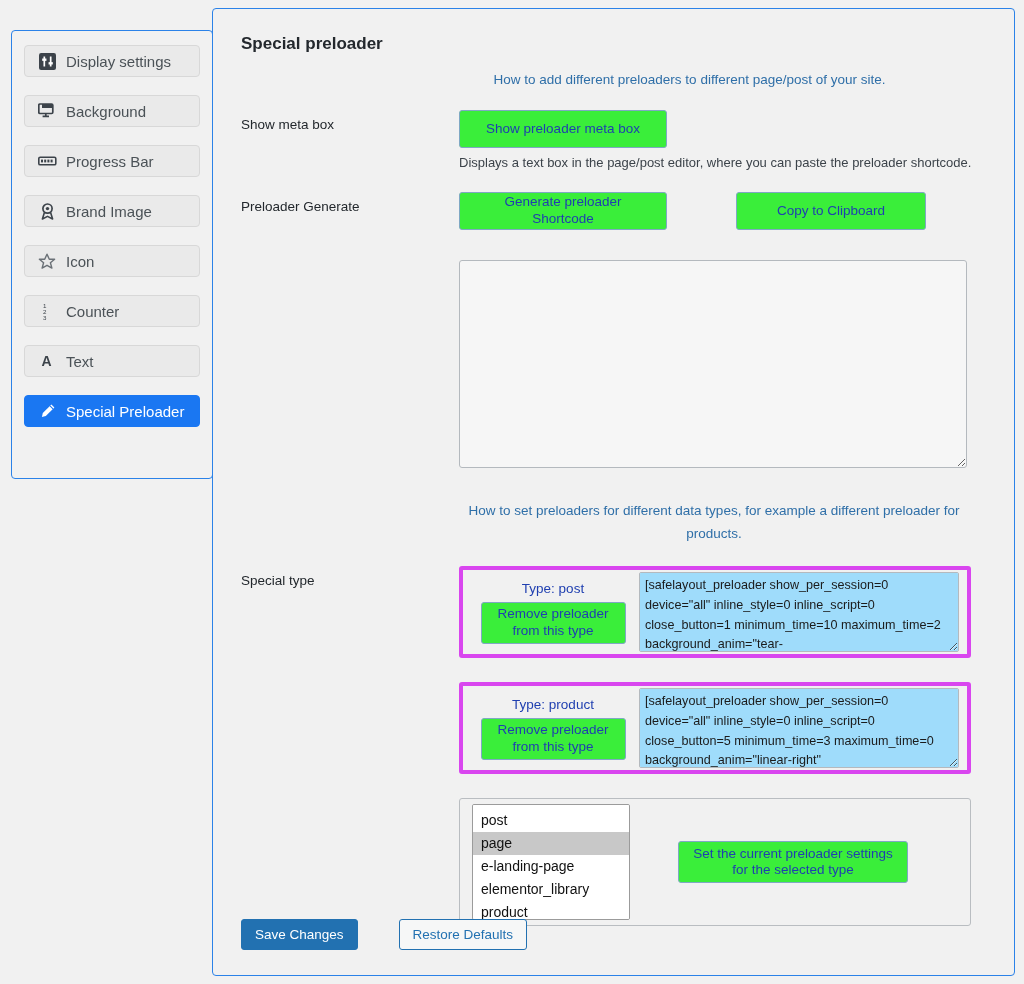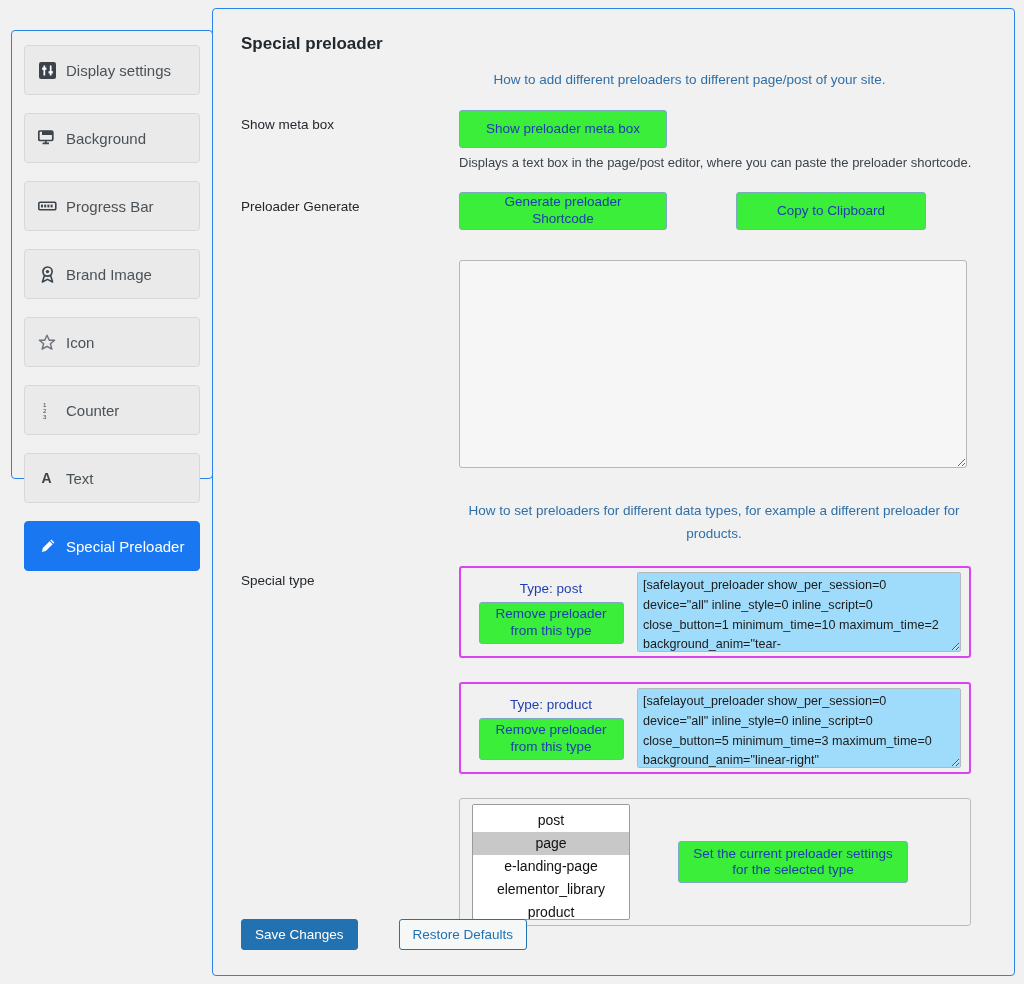--- a/index.html
+++ b/index.html
@@ -29,21 +29,21 @@
     height: 449px;
     background: #f1f1f1;
     border: 1px solid #2b82e8;
     border-radius: 4px;
     box-sizing: border-box;
     padding: 14px 12px;
   }
   .nav-item {
     display: flex;
     align-items: center;
-    height: 50px;
+    height: 32px;
     margin-bottom: 18px;
     padding: 8px 12px;
     box-sizing: border-box;
     background: #eaeaea;
     border: 1px solid #d8d8d8;
     border-radius: 4px;
     font-size: 15px;
     color: #4b5257;
     cursor: pointer;
   }
@@ -152,21 +152,21 @@
     width: 510px;
     text-align: center;
     margin-top: 26px;
     line-height: 1.45;
   }
 
   
   .type-card {
     width: 512px;
     height: 92px;
-    border: 2px solid #d946ef;
+    border: 4px solid #d946ef;
     border-radius: 3px;
     box-sizing: border-box;
     display: flex;
     align-items: center;
     padding: 6px 8px 6px 10px;
     background: #f1f1f1;
   }
   .type-card + .type-card { margin-top: 24px; }
   .type-left {
     width: 160px;
@@ -225,21 +225,20 @@
     font-size: 14px;
     color: #111;
     padding: 4px 0;
     overflow-y: scroll;
     cursor: pointer;
   }
   .type-list option,
   .type-list .opt {
     padding: 1px 8px;
     line-height: 1.5;
-    text-align: center;
   }
   .type-list .opt.selected {
     background: #c8c8c8;
   }
   .btn-set {
     width: 230px;
     height: 42px;
     margin-left: 48px;
     flex-direction: column;
     padding: 3px 6px;

